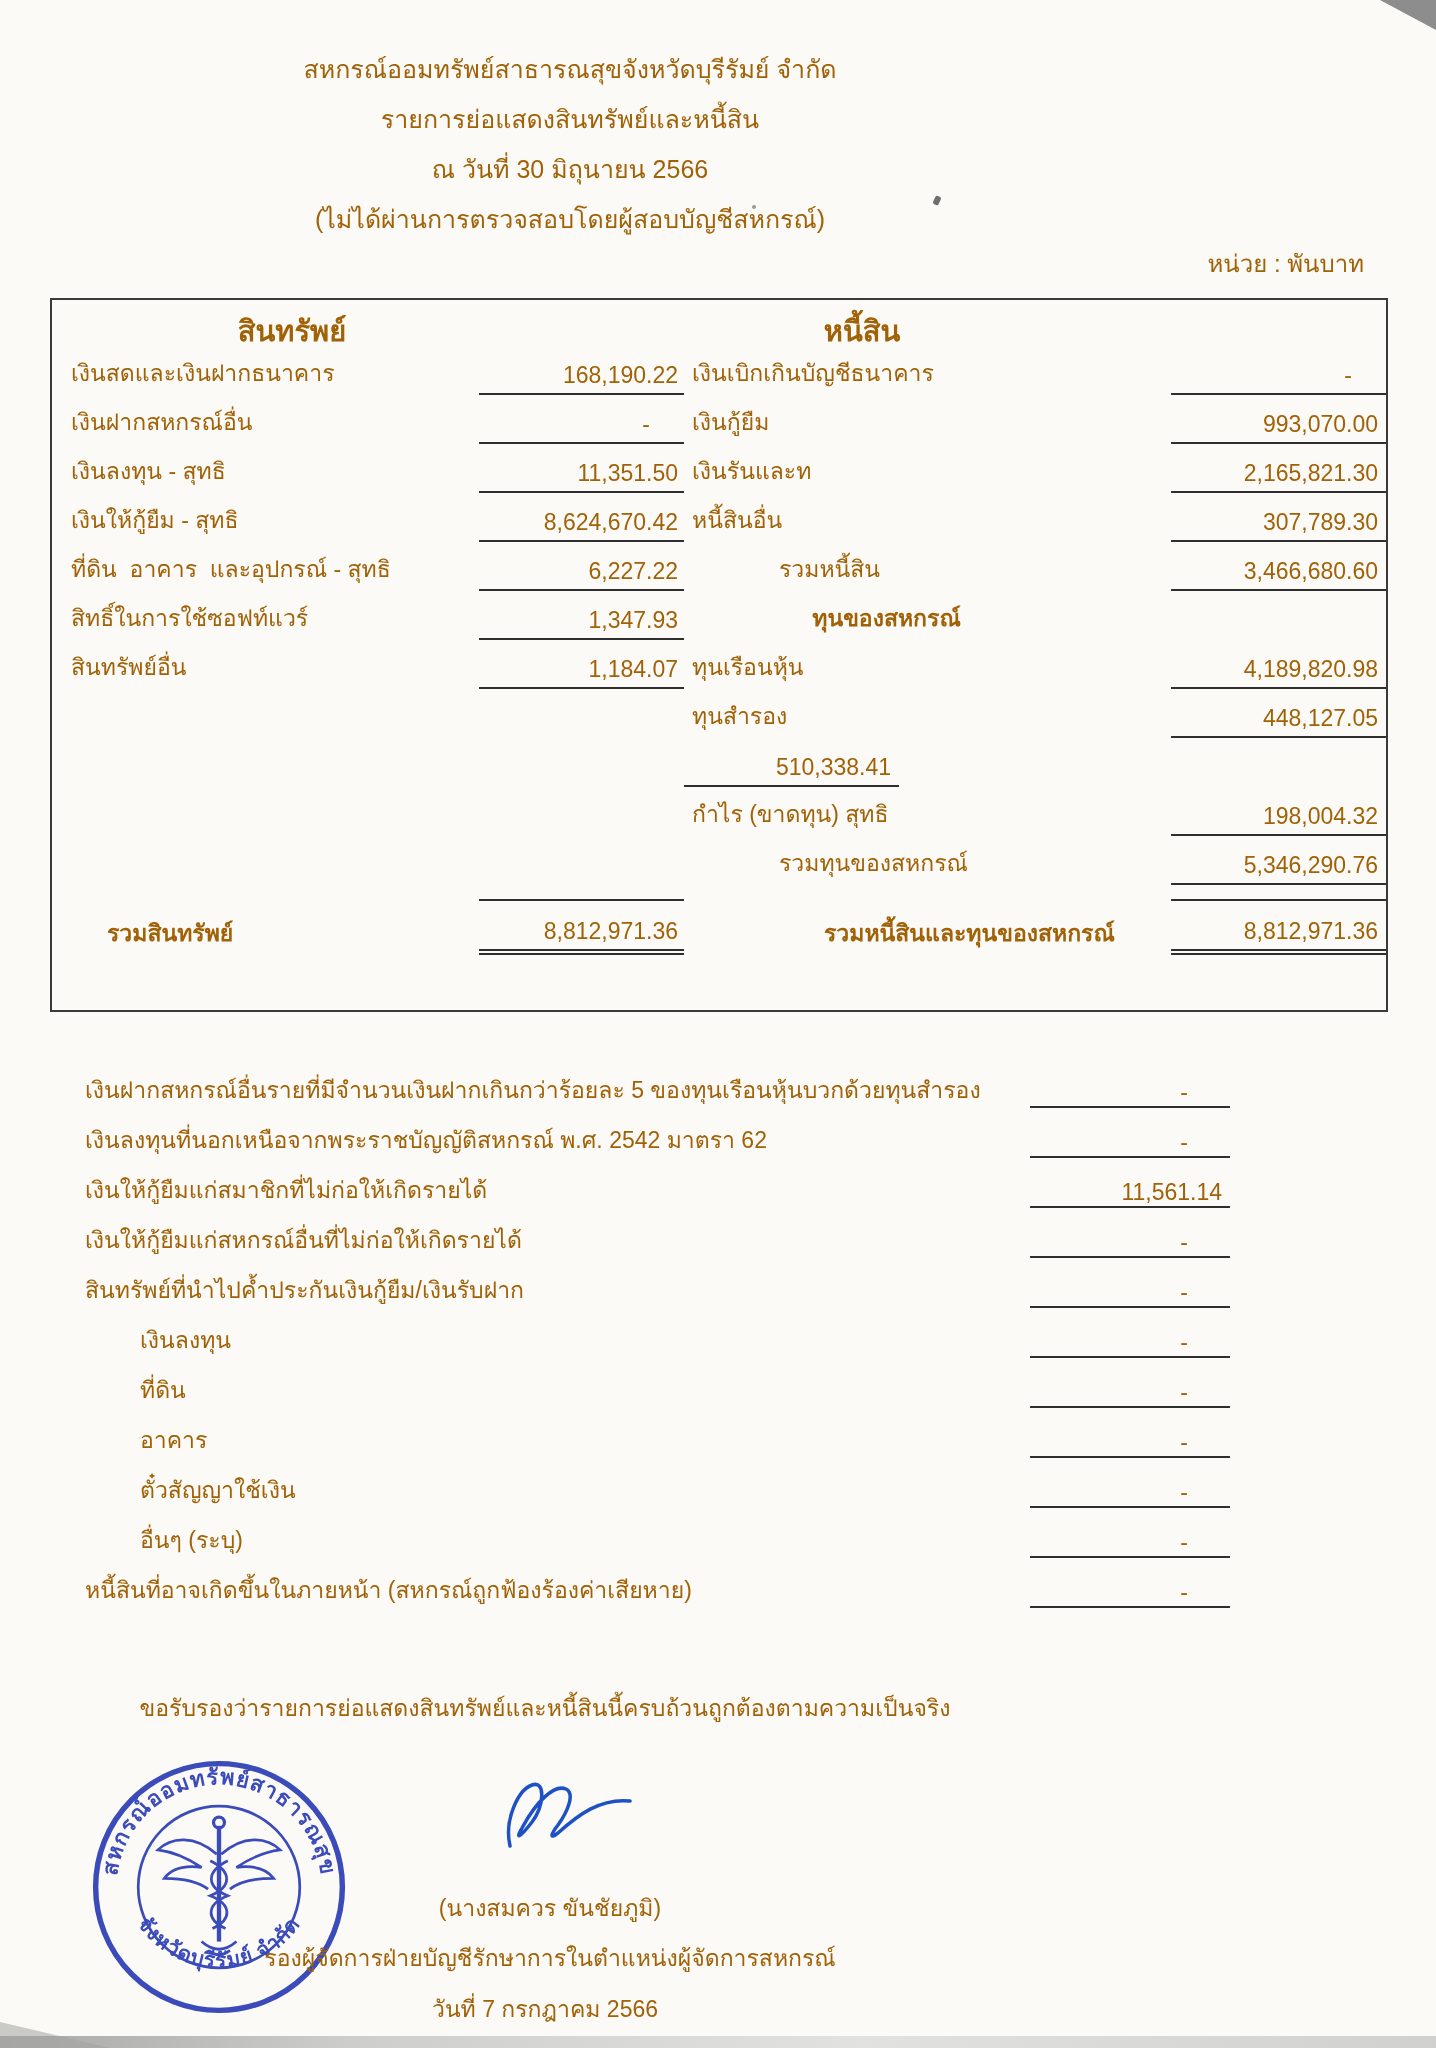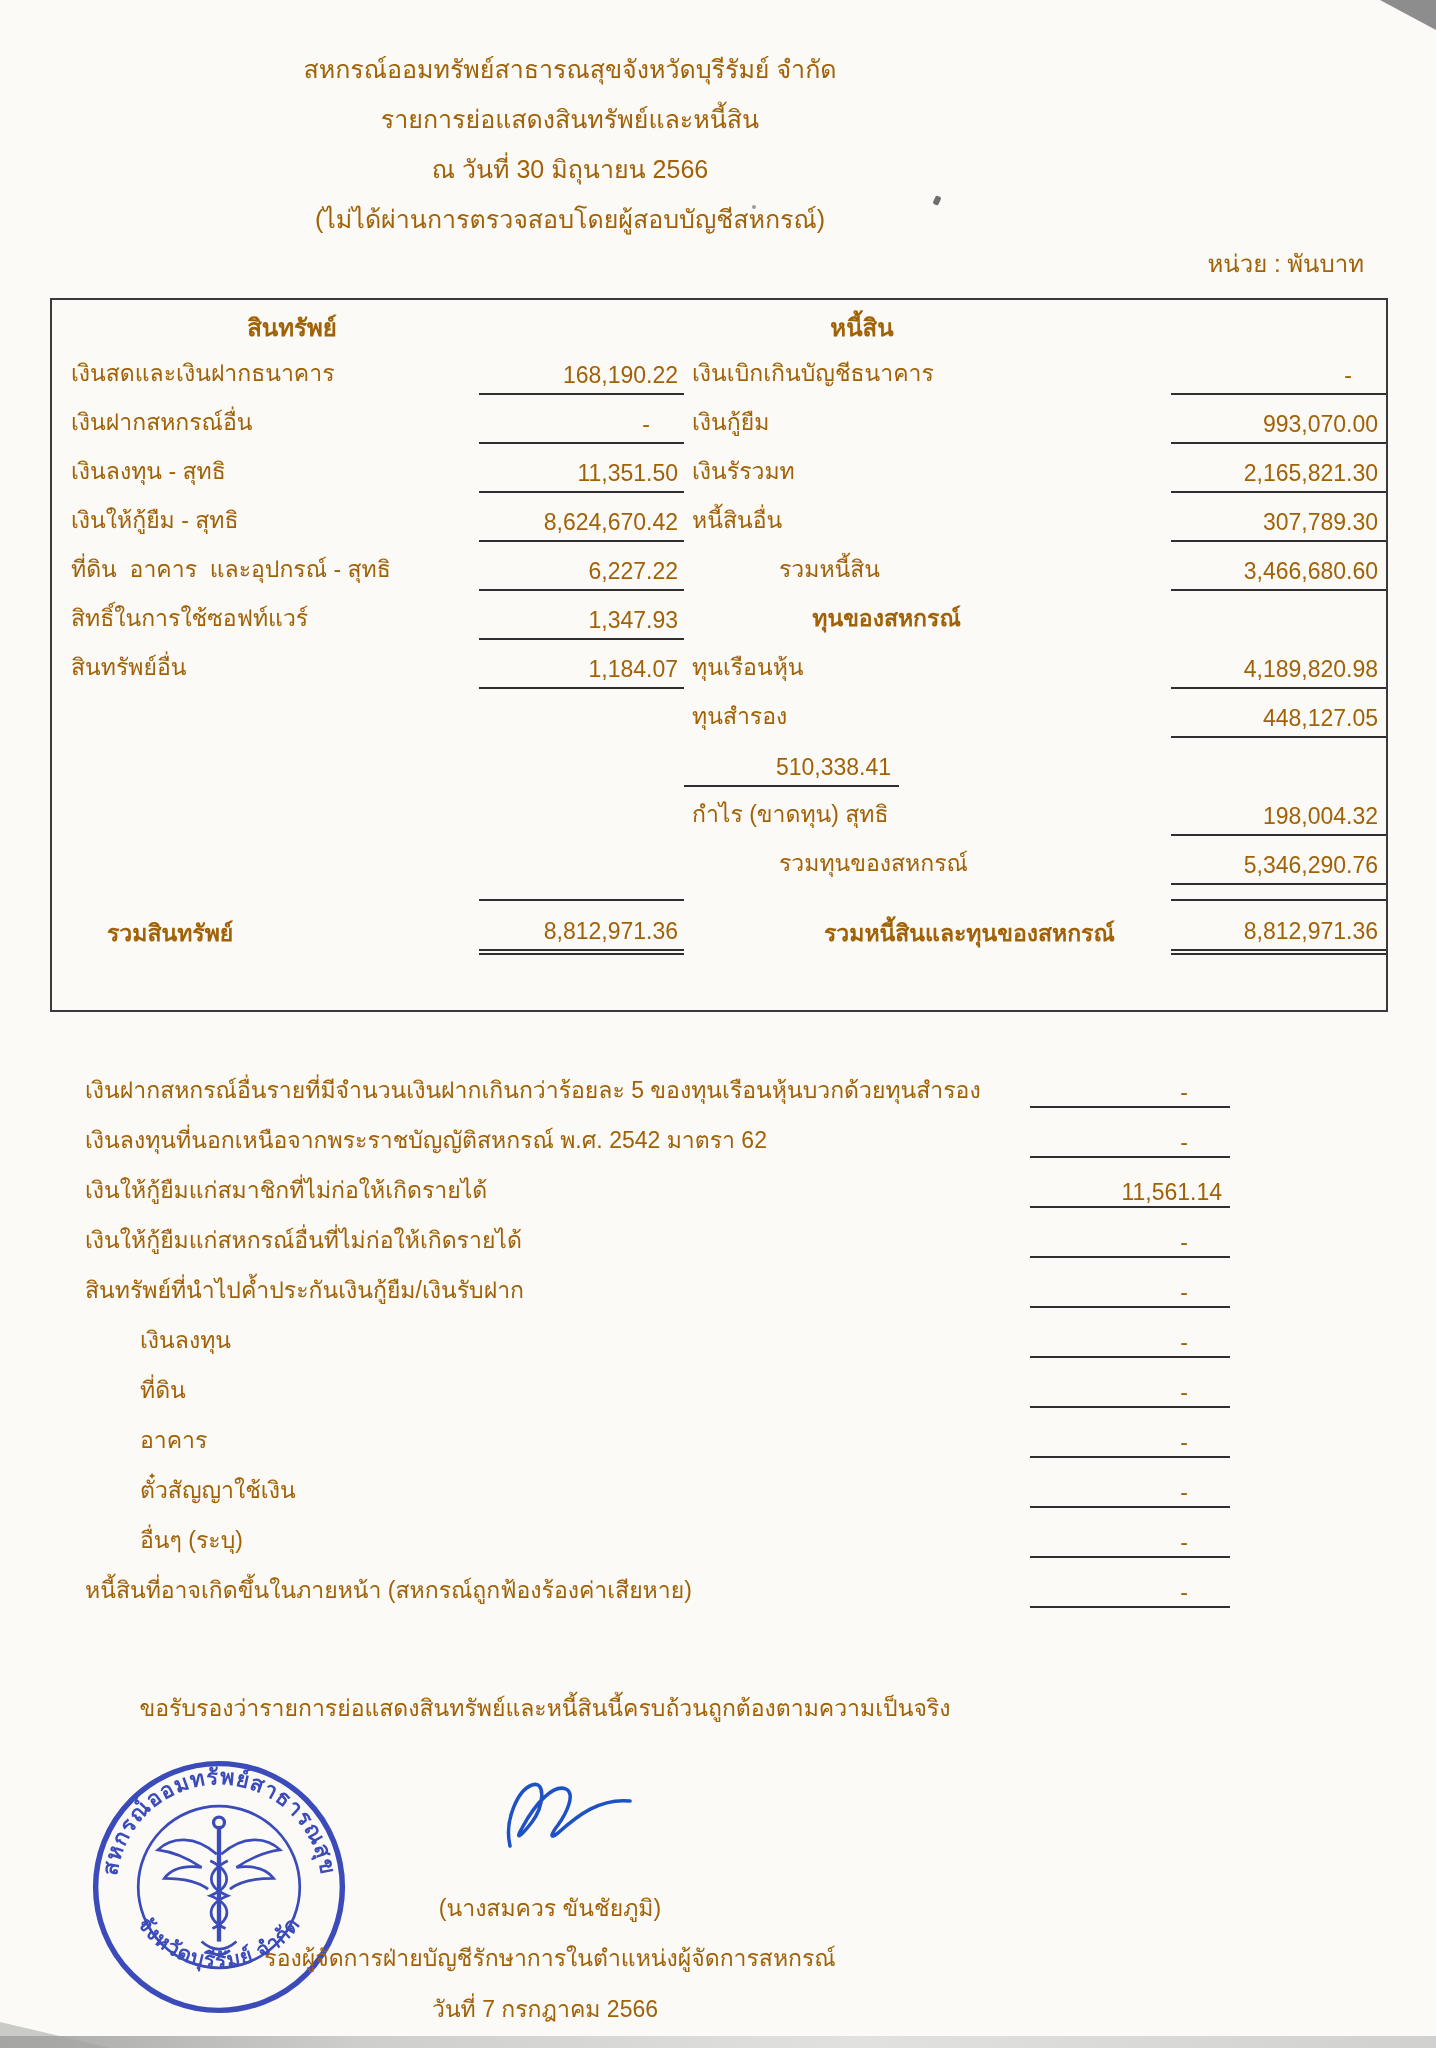--- a/index.html
+++ b/index.html
@@ -5,21 +5,21 @@
   html,body{margin:0;padding:0;background:#e8e8e6;}
   .page{position:relative;width:1436px;height:2048px;background:#fbfaf7;overflow:hidden;
         font-family:"Liberation Sans","DejaVu Sans",sans-serif;color:#a16207;}
   
   .titles{position:absolute;top:44px;left:0;width:1140px;text-align:center;}
   .titles div{font-size:25px;line-height:50px;}
   .unit-label{position:absolute;top:244px;right:72px;font-size:24px;}
   
   .btable{position:absolute;top:298px;left:50px;width:1338px;height:714px;
           border:2px solid #3a3a3a;box-sizing:border-box;background:transparent;}
-  .thead{position:relative;height:46px;font-weight:700;font-size:24px;}
+  .thead{position:relative;height:46px;font-weight:700;font-size:29px;}
   .assets-h{position:absolute;left:30px;width:420px;top:8px;text-align:center;}
   .liab-h{position:absolute;left:560px;width:500px;top:8px;text-align:center;}
   .brow{display:flex;height:49px;}
   .cell{display:flex;align-items:flex-end;font-size:23px;box-sizing:border-box;
         padding-bottom:4px;white-space:pre;}
   .a-label{width:418px;padding-left:10px;margin-left:9px;}
   .a-val{width:205px;justify-content:flex-end;padding-right:6px;}
   .l-label{flex:1;padding-left:8px;}
   .l-val{width:215px;justify-content:flex-end;padding-right:8px;}
   .line{border-bottom:2px solid #2f2f2f;}
@@ -84,21 +84,21 @@
         </div>
         <div class="brow normal">
           <div class="cell a-label">เงินฝากสหกรณ์อื่น</div>
           <div class="cell a-val line dash">-</div>
           <div class="cell l-label">เงินกู้ยืม</div>
           <div class="cell l-val line">993,070.00</div>
         </div>
         <div class="brow normal">
           <div class="cell a-label">เงินลงทุน - สุทธิ</div>
           <div class="cell a-val line">11,351.50</div>
-          <div class="cell l-label">เงินรัรวมท</div>
+          <div class="cell l-label">เงินรันและท</div>
           <div class="cell l-val line">2,165,821.30</div>
         </div>
         <div class="brow normal">
           <div class="cell a-label">เงินให้กู้ยืม - สุทธิ</div>
           <div class="cell a-val line">8,624,670.42</div>
           <div class="cell l-label">หนี้สินอื่น</div>
           <div class="cell l-val line">307,789.30</div>
         </div>
         <div class="brow liab-sum">
           <div class="cell a-label">ที่ดิน  อาคาร  และอุปกรณ์ - สุทธิ</div>

